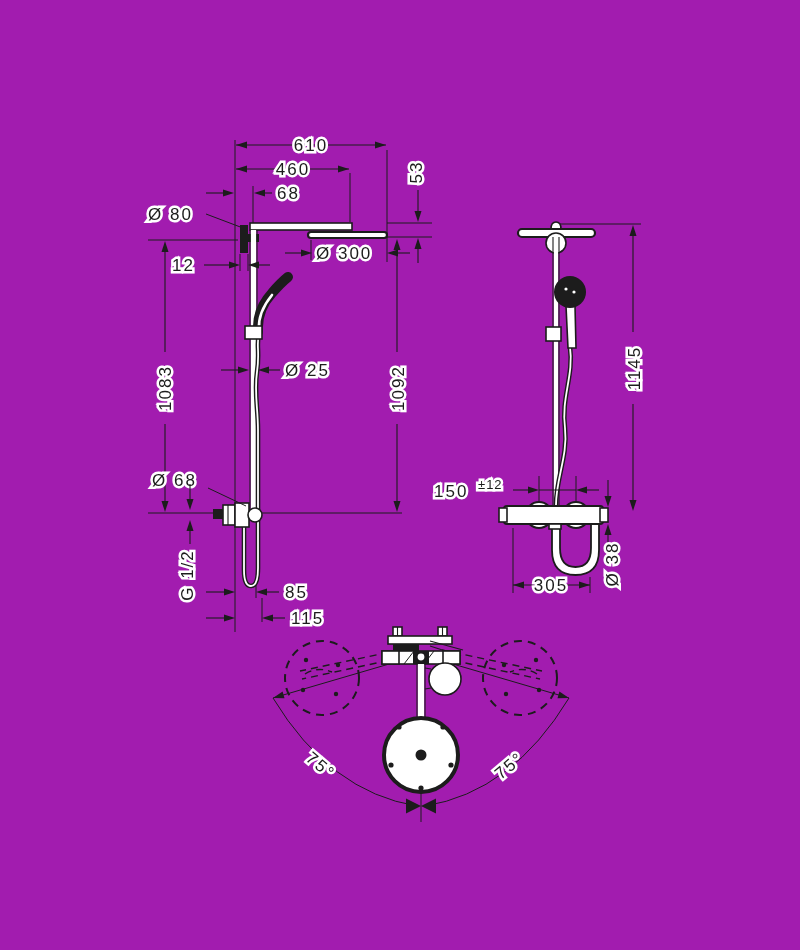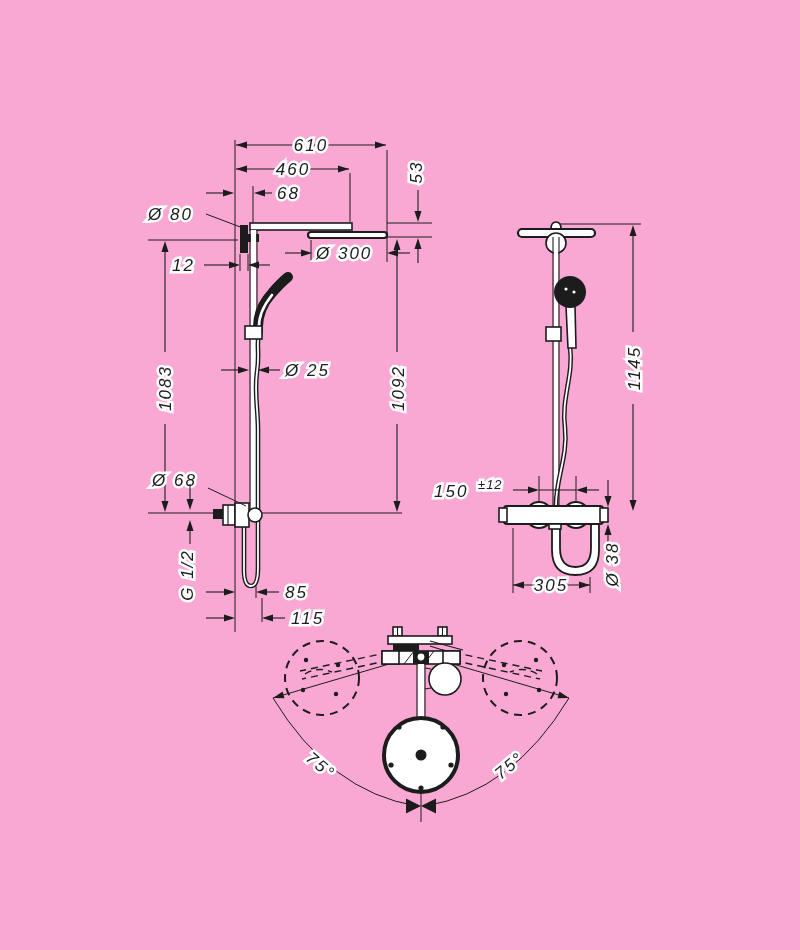--- a/index.html
+++ b/index.html
@@ -1,17 +1,17 @@
 <!DOCTYPE html>
 <html><head>
 <meta charset="utf-8">
 <style>
   html,body{margin:0;padding:0;background:#fff;}
-  #stage{position:relative;width:800px;height:950px;background:#f9a8d4;overflow:hidden;
-         font-family:"Liberation Sans", sans-serif;font-style:italic;}
+  #stage{position:relative;width:800px;height:950px;background:#a21caf;overflow:hidden;
+         font-family:"Liberation Sans", sans-serif;}
   svg{display:block;}
   .dim-label{font-family:"Liberation Sans",sans-serif;font-size:17px;letter-spacing:2px;
              fill:#1c1c1c;stroke:#ffffff;stroke-width:5px;paint-order:stroke;}
   .dim-label.small{font-size:13px;letter-spacing:1px;}
   .ln{stroke:#1c1c1c;stroke-width:1.1;fill:none;}
   .thin{stroke:#1c1c1c;stroke-width:1;fill:none;}
   .struct{stroke:#1c1c1c;stroke-width:1.6;fill:#ffffff;}
   .struct2{stroke:#1c1c1c;stroke-width:2.2;fill:#ffffff;}
   .blk{fill:#1c1c1c;stroke:none;}
   .arrow{fill:#1c1c1c;stroke:none;}

